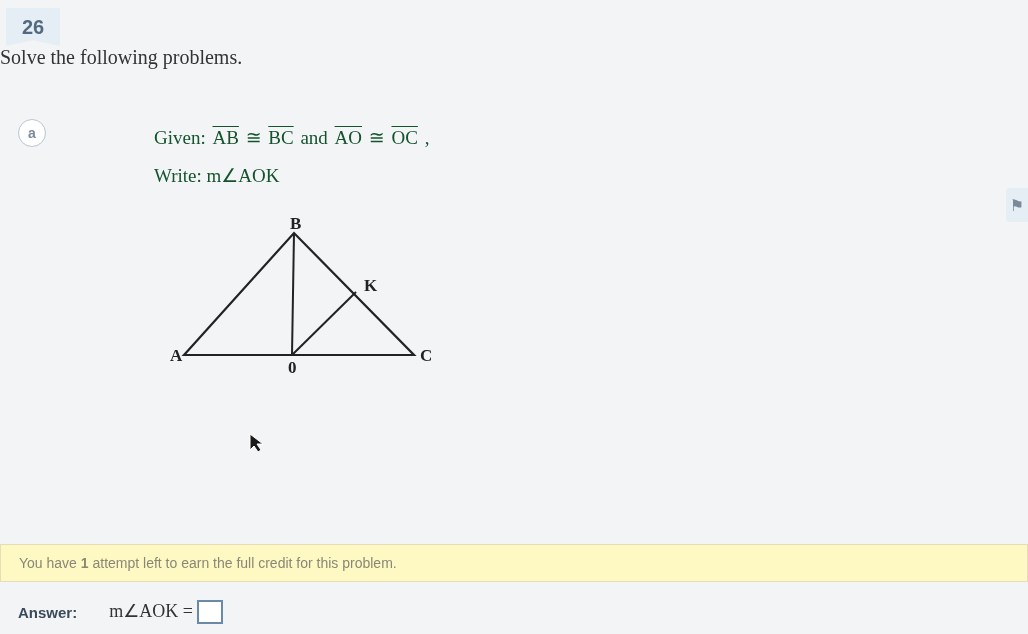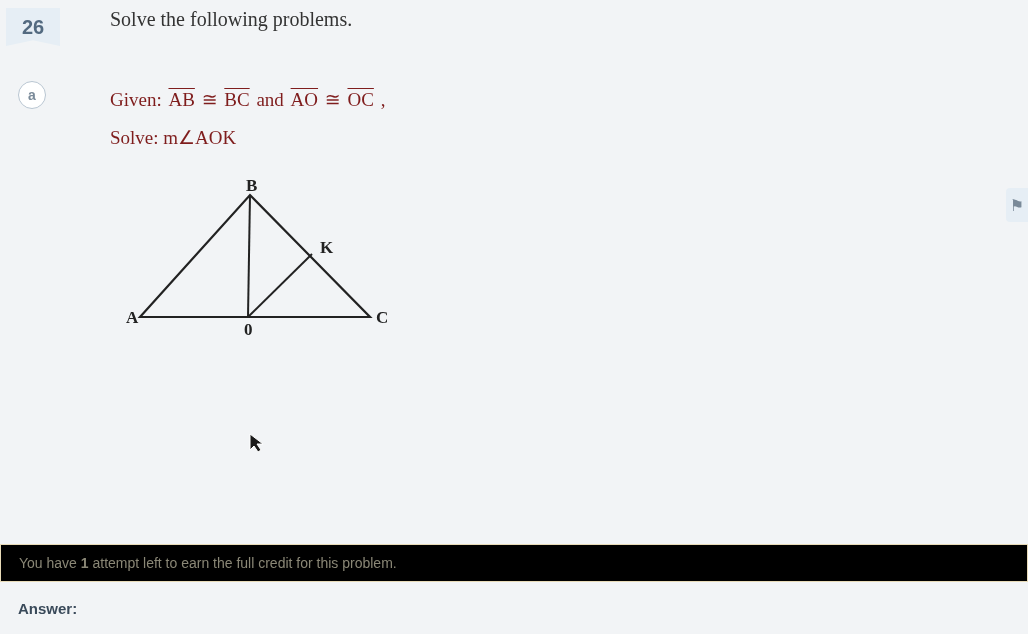--- a/index.html
+++ b/index.html
@@ -9,20 +9,21 @@
     color: #333;
     width: 1028px;
     height: 634px;
     overflow: hidden;
     position: relative;
   }
   .question-header {
     display: flex;
     align-items: flex-start;
     padding: 8px 0 0 0;
+    flex-direction: column;
   }
   .qnum-badge {
     background: #e6eef5;
     color: #536a80;
     font-family: Arial, sans-serif;
     font-weight: bold;
     font-size: 20px;
     width: 54px;
     height: 38px;
     display: flex;
@@ -66,21 +67,22 @@
     display: flex;
     align-items: center;
     justify-content: center;
     margin-left: 18px;
     margin-right: 64px;
     background: #fff;
   }
   .problem-body {
     flex: 1;
     font-size: 19px;
-    color: #7f1d1d;
+    color: #14532d;
+    margin-left: 44px;
   }
   .math-line {
     line-height: 2;
   }
   .over { text-decoration: overline; padding: 0 2px; }
   .diagram-wrap {
     margin-top: 20px;
     margin-left: 10px;
   }
   .flag-tab {
@@ -96,21 +98,21 @@
     justify-content: center;
     border-top-left-radius: 4px;
     border-bottom-left-radius: 4px;
     font-size: 16px;
   }
   .attempt-banner {
     position: absolute;
     left: 0;
     right: 0;
     top: 544px;
-    background: #000000;
+    background: #fef9c3;
     border: 1px solid #e8dbb8;
     color: #8a8776;
     font-family: Arial, sans-serif;
     font-size: 14px;
     padding: 10px 18px;
   }
   .answer-row {
     position: absolute;
     left: 0;
     right: 0;
@@ -167,21 +169,21 @@
       <span class="over">AB</span>
       <span> ≅ </span>
       <span class="over">BC</span>
       <span> and </span>
       <span class="over">AO</span>
       <span> ≅ </span>
       <span class="over">OC</span>
       <span> ,</span>
     </div>
     <div class="math-line">
-      <span>Solve: </span>
+      <span>Write: </span>
       <span>m∠AOK</span>
     </div>
 
     <div class="diagram-wrap">
       <svg width="290" height="170" viewBox="0 0 290 170">
         <polygon points="20,140 130,18 250,140" fill="none" stroke="#222" stroke-width="2.2"></polygon>
         <line x1="130" y1="18" x2="128" y2="140" stroke="#222" stroke-width="2"></line>
         <line x1="128" y1="140" x2="192" y2="77" stroke="#222" stroke-width="2"></line>
         <text x="6" y="146" font-family="Georgia" font-weight="bold" font-size="17" fill="#222">A</text>
         <text x="126" y="14" font-family="Georgia" font-weight="bold" font-size="17" fill="#222">B</text>
@@ -199,13 +201,17 @@
 <div class="flag-tab">
   <span>⚑</span>
 </div>
 
 <div class="attempt-banner">
   <span>You have </span><b>1</b><span> attempt left to earn the full credit for this problem.</span>
 </div>
 
 <div class="answer-row">
   <span class="answer-label">Answer:</span>
+  <span class="answer-expr">
+    <span>m∠AOK =</span>
+    <input class="answer-input" type="text" value="" style="">
+  </span>
 </div>
 
 </body></html>

